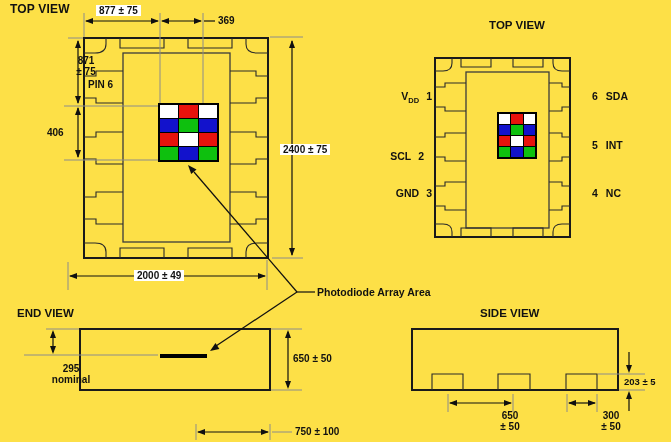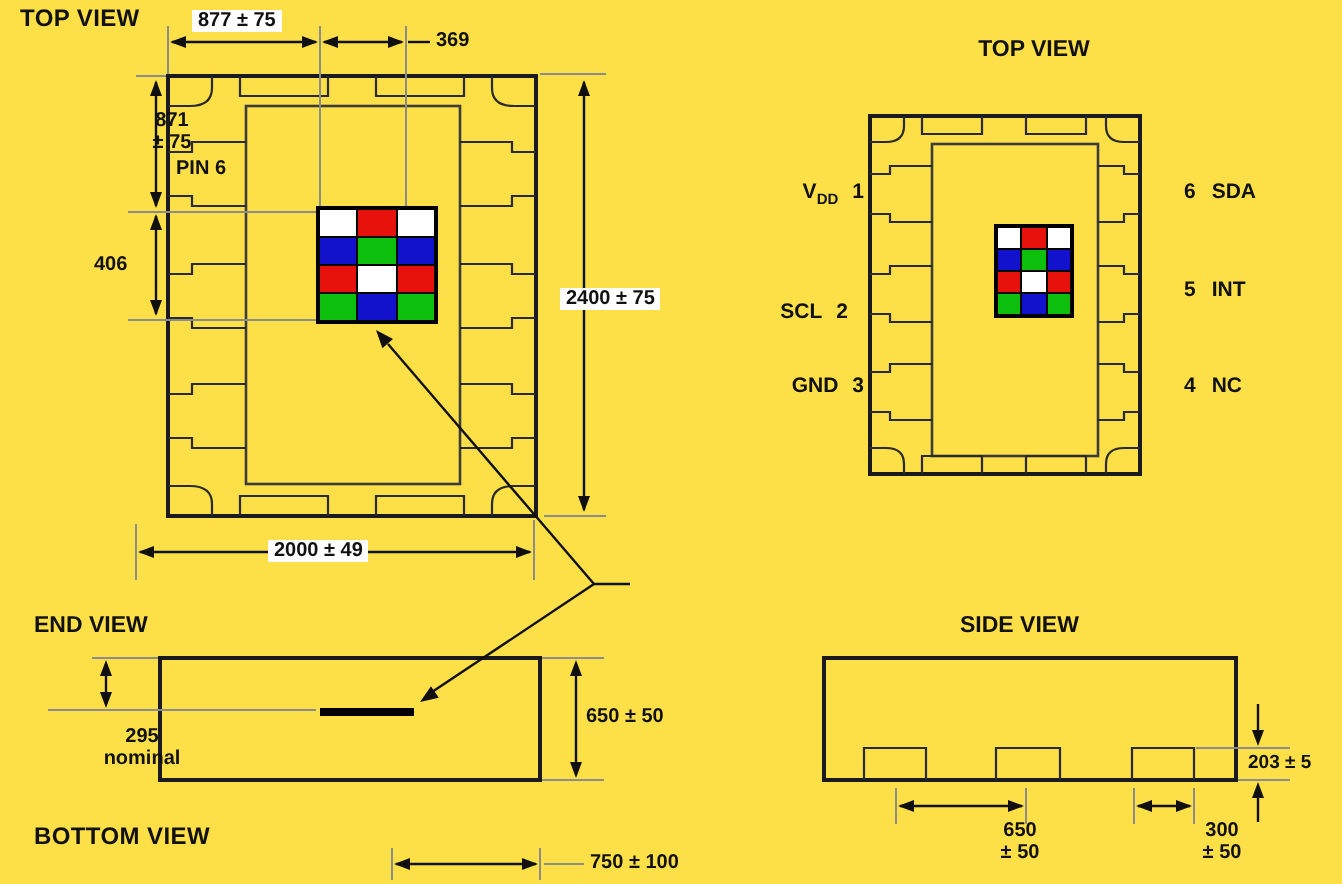--- a/index.html
+++ b/index.html
@@ -284,35 +284,35 @@
   </div>
   <div class="lbl pin-row pin-right" style="left:592px;top:139px;">
     <span>5</span>
     <span class="pin-name">INT</span>
   </div>
   <div class="lbl pin-row pin-right" style="left:592px;top:187px;">
     <span>4</span>
     <span class="pin-name">NC</span>
   </div>
 
+  <div class="lbl dim" style="left:317px;top:286px;font-size:10.5px;">Photodiode Array Area</div>
 
   <div class="lbl title-sm" style="left:17px;top:307px;">END VIEW</div>
   <div class="lbl dim two-line" style="left:16px;top:363px;width:52px;">
     <div>295</div>
     <div>nominal</div>
   </div>
   <div class="lbl dim" style="left:293px;top:353px;">650 ± 50</div>
 
   <div class="lbl title-sm" style="left:480px;top:307px;">SIDE VIEW</div>
   <div class="lbl dim two-line" style="left:462px;top:410px;width:38px;">
     <div>650</div>
     <div>± 50</div>
   </div>
   <div class="lbl dim two-line" style="left:563px;top:410px;width:38px;">
     <div>300</div>
     <div>± 50</div>
   </div>
   <div class="lbl dim-sm" style="left:624px;top:376px;">203 ± 5</div>
 
-  <div class="lbl title" style="left:17px;top:411px;">BOTTOM VIEW</div>
   <div class="lbl dim" style="left:295px;top:426px;">750 ± 100</div>
 
 </div>
 
 </body></html>

